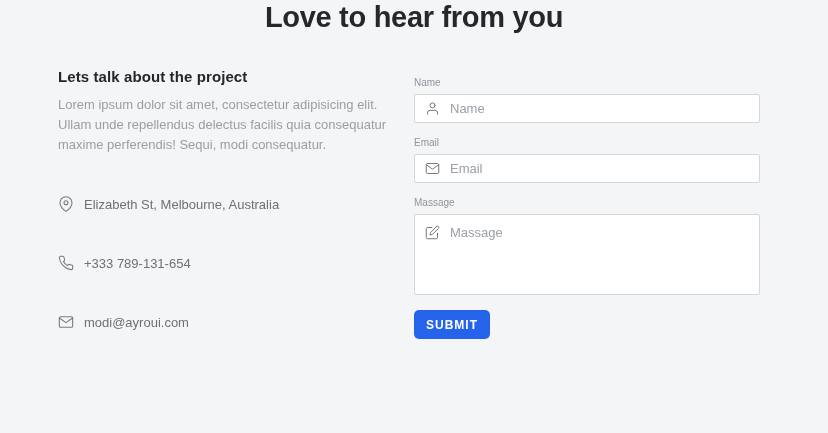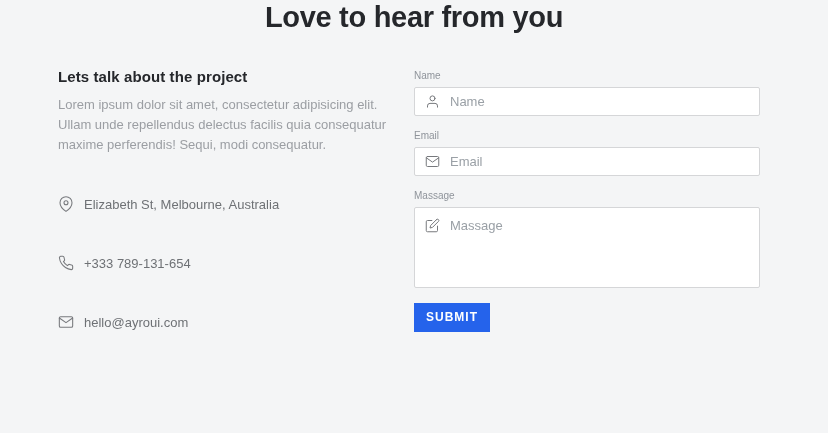--- a/index.html
+++ b/index.html
@@ -9,21 +9,21 @@
     background: #f4f5f6;
     font-family: "Liberation Sans", sans-serif;
     overflow: hidden;
   }
   .section { width: 712px; margin: 0 auto; }
   .page-title {
     margin: 0; text-align: center;
     font-size: 29px; font-weight: bold; color: #25272b;
     letter-spacing: -0.3px; line-height: 34px;
   }
-  .columns { display: flex; gap: 24px; margin-top: 28px; align-items: center; }
+  .columns { display: flex; gap: 24px; margin-top: 28px; align-items: flex-end; }
   .left-col { width: 332px; }
   .info-heading {
     margin: 6px 0 10px; font-size: 15px; font-weight: bold;
     color: #25272b; letter-spacing: 0.1px;
   }
   .info-text {
     margin: 10px 0 20px; font-size: 13px; line-height: 20px;
     color: #9b9ea3;
   }
   .contact-item {
@@ -44,21 +44,21 @@
   .input-wrap input, .textarea-wrap textarea {
     flex: 1; border: none; outline: none; background: transparent;
     font-family: "Liberation Sans", sans-serif;
     font-size: 13px; color: #43474c; padding: 0; min-width: 0;
   }
   .input-wrap input::placeholder, .textarea-wrap textarea::placeholder { color: #9aa0a6; opacity: 1; }
   .textarea-wrap { align-items: flex-start; height: 81px; padding: 10px; margin-bottom: 15px; }
   .textarea-wrap textarea { resize: none; height: 100%; line-height: 16px; }
   .submit-btn {
     display: block; width: 76px; height: 29px;
-    border: none; border-radius: 0; cursor: pointer;
+    border: none; border-radius: 5px; cursor: pointer;
     background: #2563eb; color: #ffffff;
     font-family: "Liberation Sans", sans-serif;
     font-size: 12px; font-weight: bold; letter-spacing: 1px;
     text-align: center;
   }
 </style>
 </head>
 <body>
 
 <div class="section">
@@ -90,21 +90,21 @@
         <span>+333 789-131-654</span>
       </div>
 
       <div class="contact-item">
         <span>
           <svg width="16" height="16" viewBox="0 0 24 24" class="icon-stroke">
             <rect x="2" y="4" width="20" height="16" rx="2"></rect>
             <path d="M22 6l-10 7L2 6"></path>
           </svg>
         </span>
-        <span>hello@ayroui.com</span>
+        <span>modi@ayroui.com</span>
       </div>
     </div>
 
     <div class="right-col">
 
       <label class="field-label">Name</label>
       <div class="input-wrap">
         <span>
           <svg width="15" height="15" viewBox="0 0 24 24" class="icon-stroke">
             <path d="M20 21v-2a4 4 0 0 0-4-4H8a4 4 0 0 0-4 4v2"></path>

